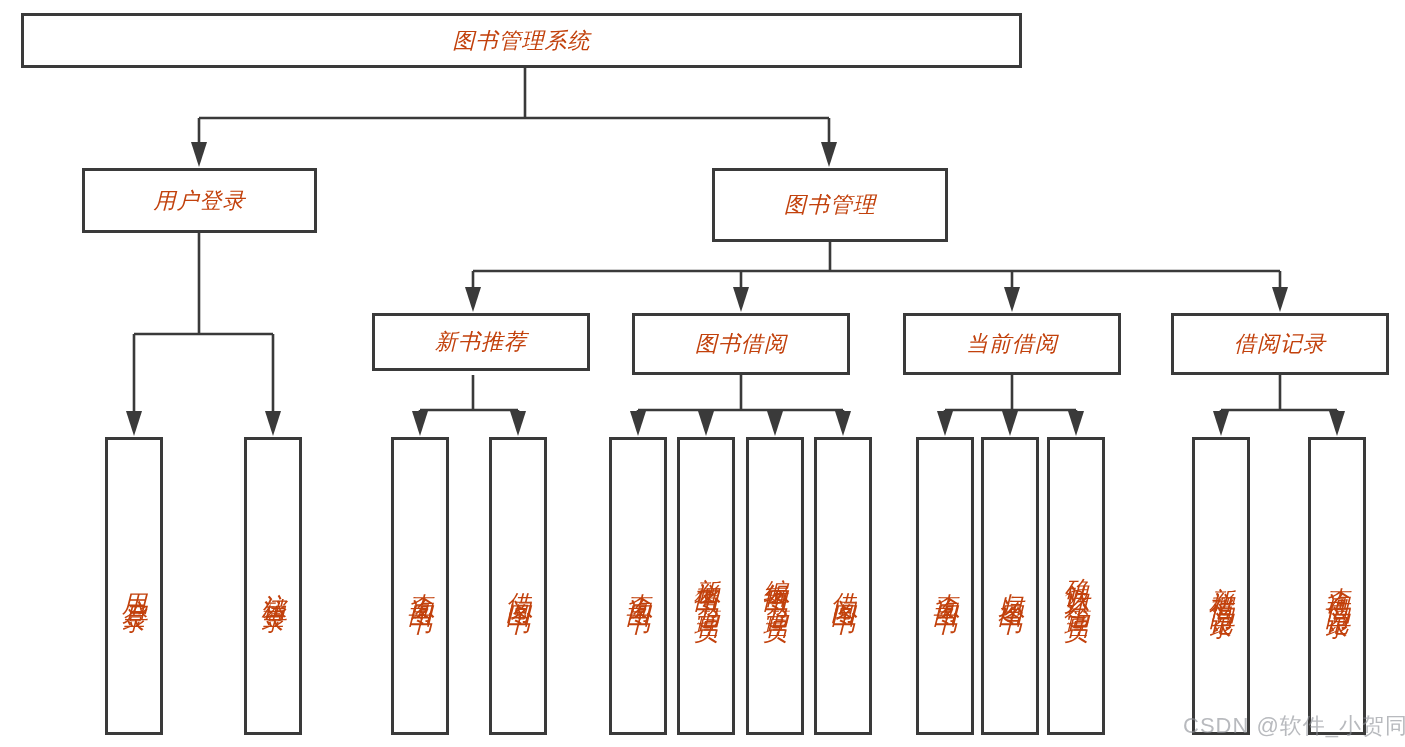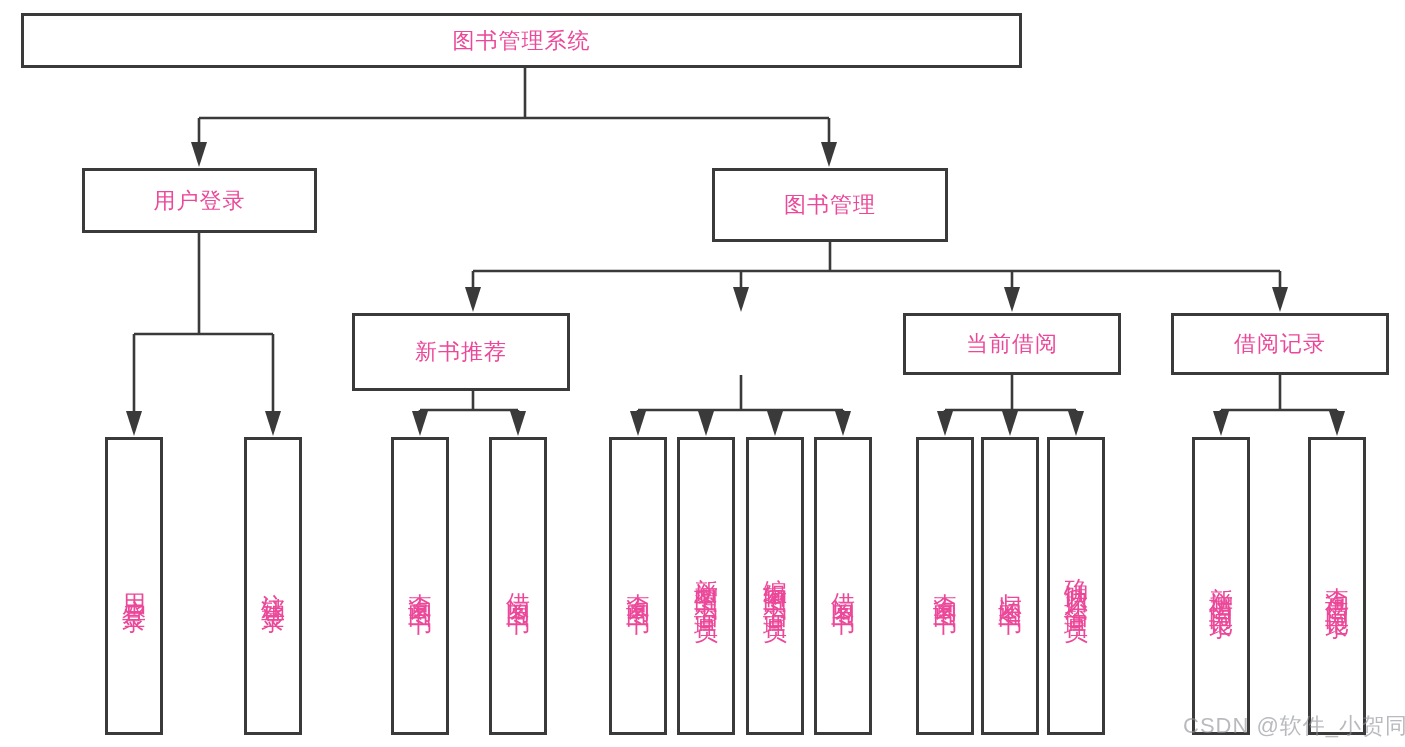--- a/index.html
+++ b/index.html
@@ -22,22 +22,23 @@
     z-index: 1;
   }
   .hbox, .vbox {
     position: absolute;
     box-sizing: border-box;
     border: 3px solid #3a3a3a;
     background: #ffffff;
     display: flex;
     align-items: center;
     justify-content: center;
-    color: #ec4899;
+    color: #c2410c;
     z-index: 2;
+    font-style: italic;
   }
   .hbox {
     font-size: 22px;
     letter-spacing: 1px;
     white-space: nowrap;
   }
   .vbox {
     width: 58px;
     height: 298px;
     top: 437px;
@@ -94,21 +95,22 @@
       <polygon points="1213,411 1229,411 1221,436"></polygon>
       <polygon points="1329,411 1345,411 1337,436"></polygon>
     </g>
   </svg>
 
   <div class="hbox" style="left:21px; top:13px; width:1001px; height:55px;">图书管理系统</div>
 
   <div class="hbox" style="left:82px; top:168px; width:235px; height:65px;">用户登录</div>
   <div class="hbox" style="left:712px; top:168px; width:236px; height:74px;">图书管理</div>
 
-  <div class="hbox" style="left:352px; top:313px; width:218px; height:78px;">新书推荐</div>
+  <div class="hbox" style="left:372px; top:313px; width:218px; height:58px;">新书推荐</div>
+  <div class="hbox" style="left:632px; top:313px; width:218px; height:62px;">图书借阅</div>
   <div class="hbox" style="left:1171px; top:313px; width:218px; height:62px;">借阅记录</div>
   <div class="hbox" style="left:903px; top:313px; width:218px; height:62px;">当前借阅</div>
 
   <div class="vbox" style="left:105px;">
     <span>用户登录</span>
   </div>
   <div class="vbox" style="left:244px;">
     <span>注销登录</span>
   </div>
 

